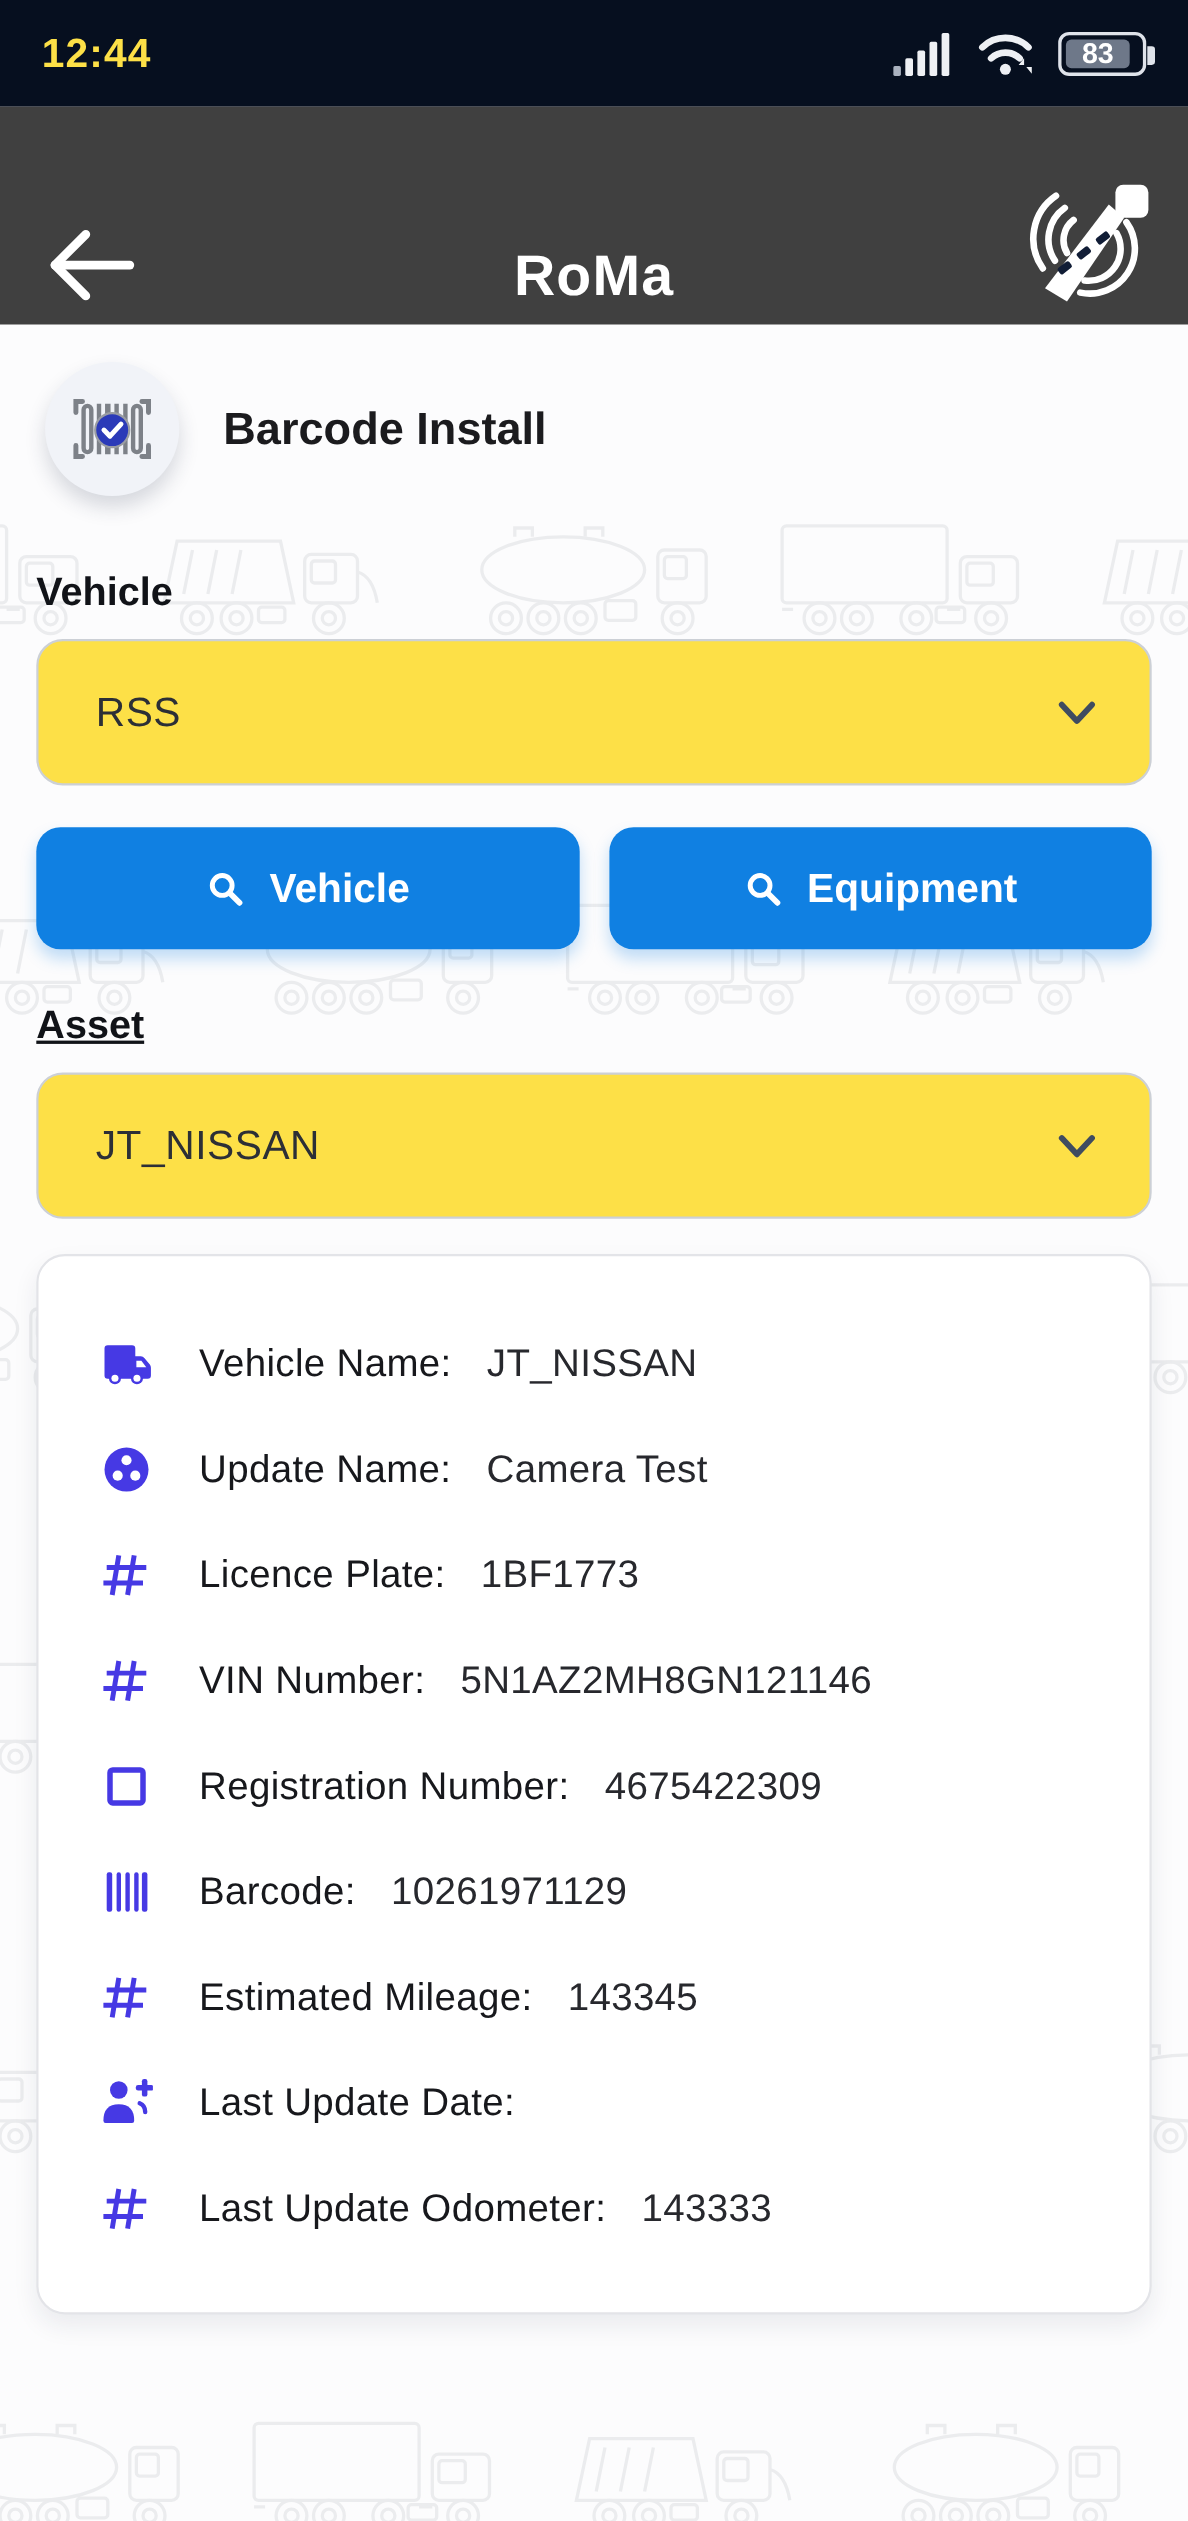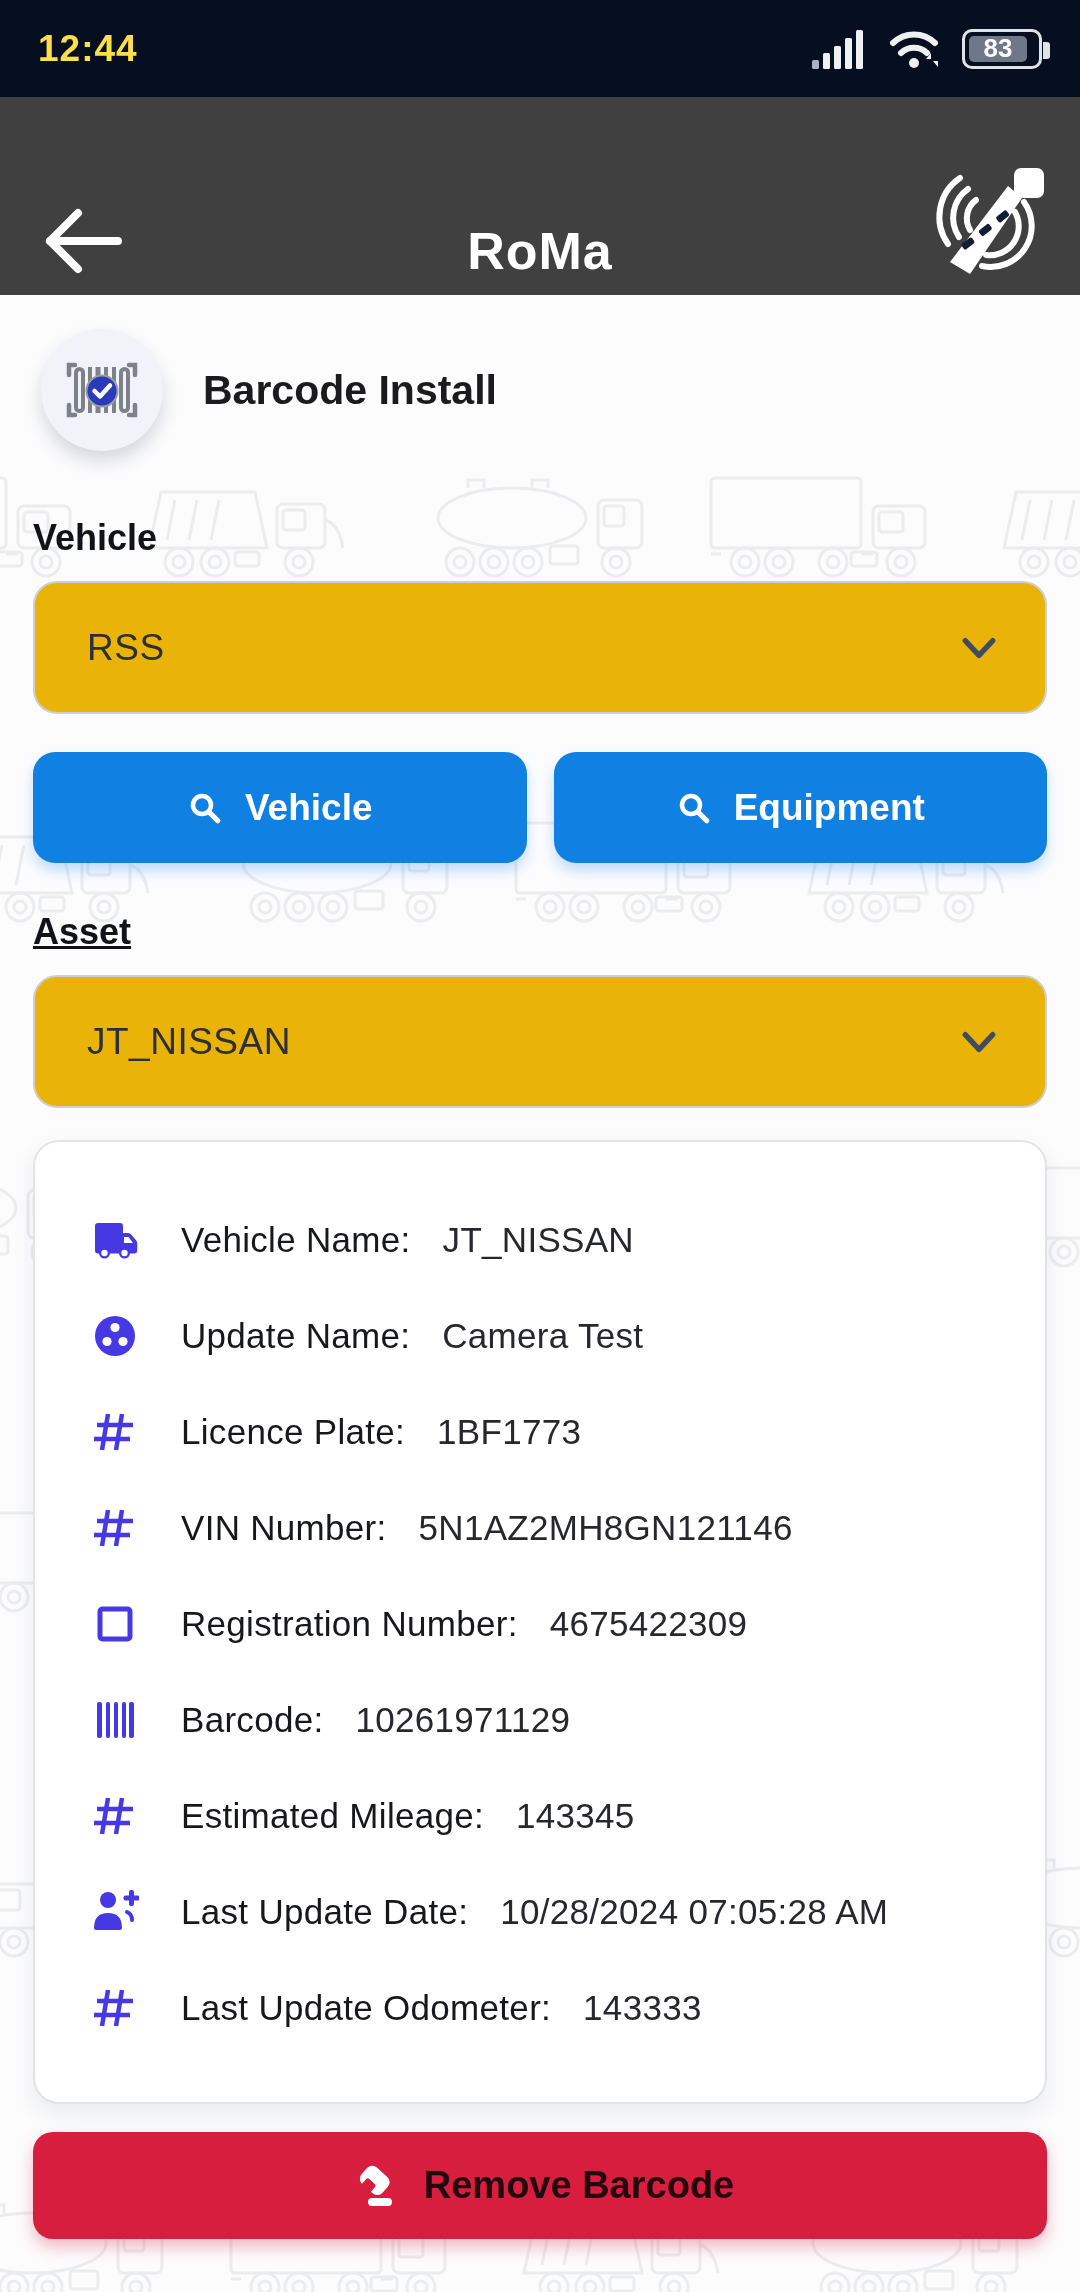--- a/index.html
+++ b/index.html
@@ -46,21 +46,21 @@
   .hero { display:flex; align-items:center; margin-top:34px; }
   .hero-badge {
     width:122px; height:122px; border-radius:50%; background:#f1f3f8;
     box-shadow:0 10px 18px rgba(40,50,80,.18); display:flex; align-items:center;
     justify-content:center; margin-left:8px;
   }
   .hero-title { margin-left:40px; font-size:41px; font-weight:600; color:#1b1b1e; }
 
   .field-label { margin-top:66px; font-size:36px; font-weight:600; color:#111318; }
   .select-box {
-    margin-top:22px; height:133px; background:#eab308; border:2px solid #ccd0d6;
+    margin-top:22px; height:133px; background:#fde047; border:2px solid #ccd0d6;
     border-radius:24px; display:flex; align-items:center; justify-content:space-between;
     padding:0 48px 0 52px; cursor:pointer;
   }
   .select-value { font-size:37px; color:#2c2f36; letter-spacing:.5px; }
 
   .button-row { display:flex; gap:27px; margin-top:38px; }
   .blue-button {
     flex:1; height:111px; border:none; border-radius:22px; background:#1080e2;
     color:#ffffff; font-size:37px; font-weight:600; display:flex; align-items:center;
     justify-content:center; gap:22px; cursor:pointer;
@@ -397,33 +397,24 @@
         </svg>
     <span class="row-label">Estimated Mileage:</span>
     <span class="row-value">143345</span>
   </div>
 
   <div class="detail-row">
     <svg class="row-icon" width="48" height="48" viewBox="0 0 48 48">
           <use href="#person-add-icon-sym"></use>
         </svg>
     <span class="row-label">Last Update Date:</span>
-    <span class="row-value">10/28/2024 07:05:28 AM</span>
   </div>
 
   <div class="detail-row">
     <svg class="row-icon" width="48" height="48" viewBox="0 0 48 48">
           <use href="#hash-icon-sym"></use>
         </svg>
     <span class="row-label">Last Update Odometer:</span>
     <span class="row-value">143333</span>
   </div>
 </div>
 
-  <button class="remove-button">
-    <svg width="52" height="52" viewBox="0 0 52 52">
-      <rect x="13" y="8" width="28" height="22" rx="7" transform="rotate(42 26 22)" fill="#ffffff"></rect>
-      <rect x="16" y="20" width="12" height="12" rx="2" transform="rotate(42 22 26)" fill="#d81e3e"></rect>
-      <rect x="22" y="38" width="24" height="8" rx="4" fill="#ffffff"></rect>
-    </svg>
-    <span class="remove-label">Remove Barcode</span>
-  </button>
 </main>
 
 </body></html>

